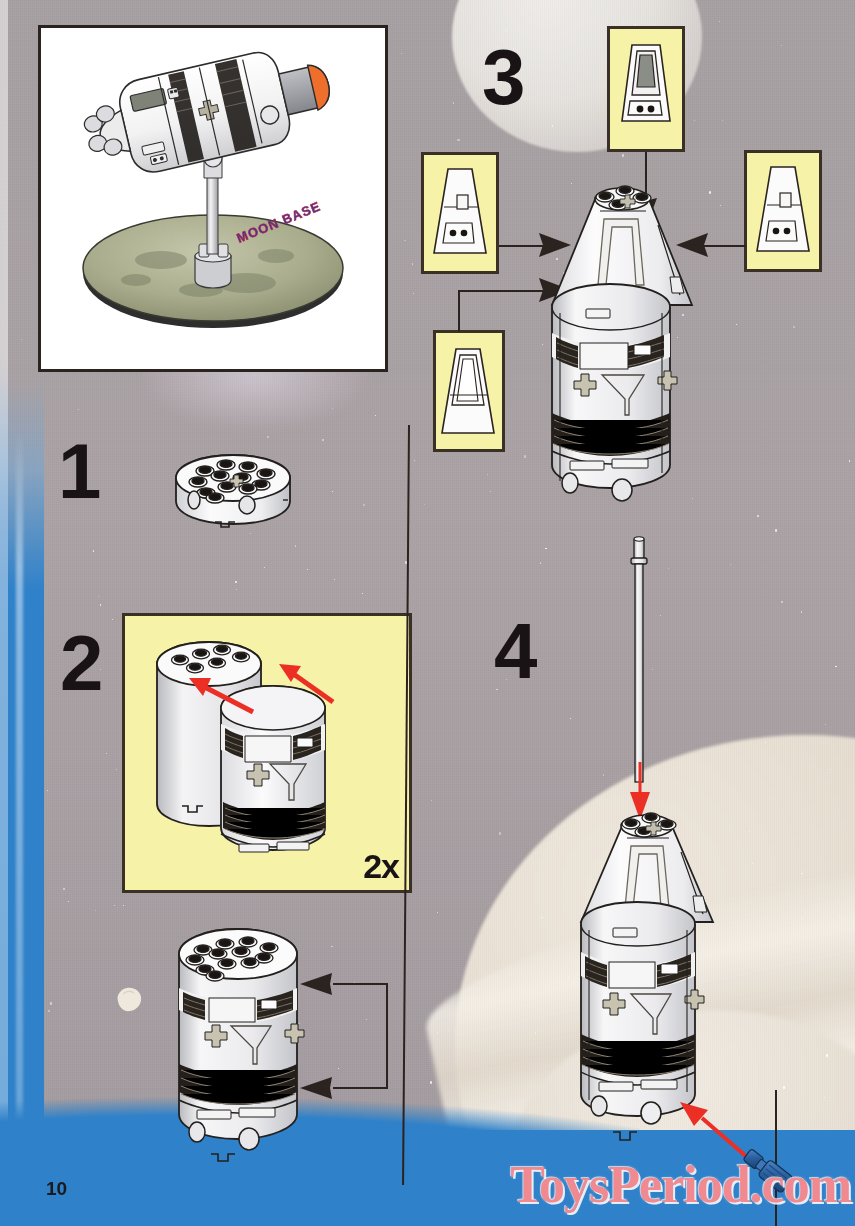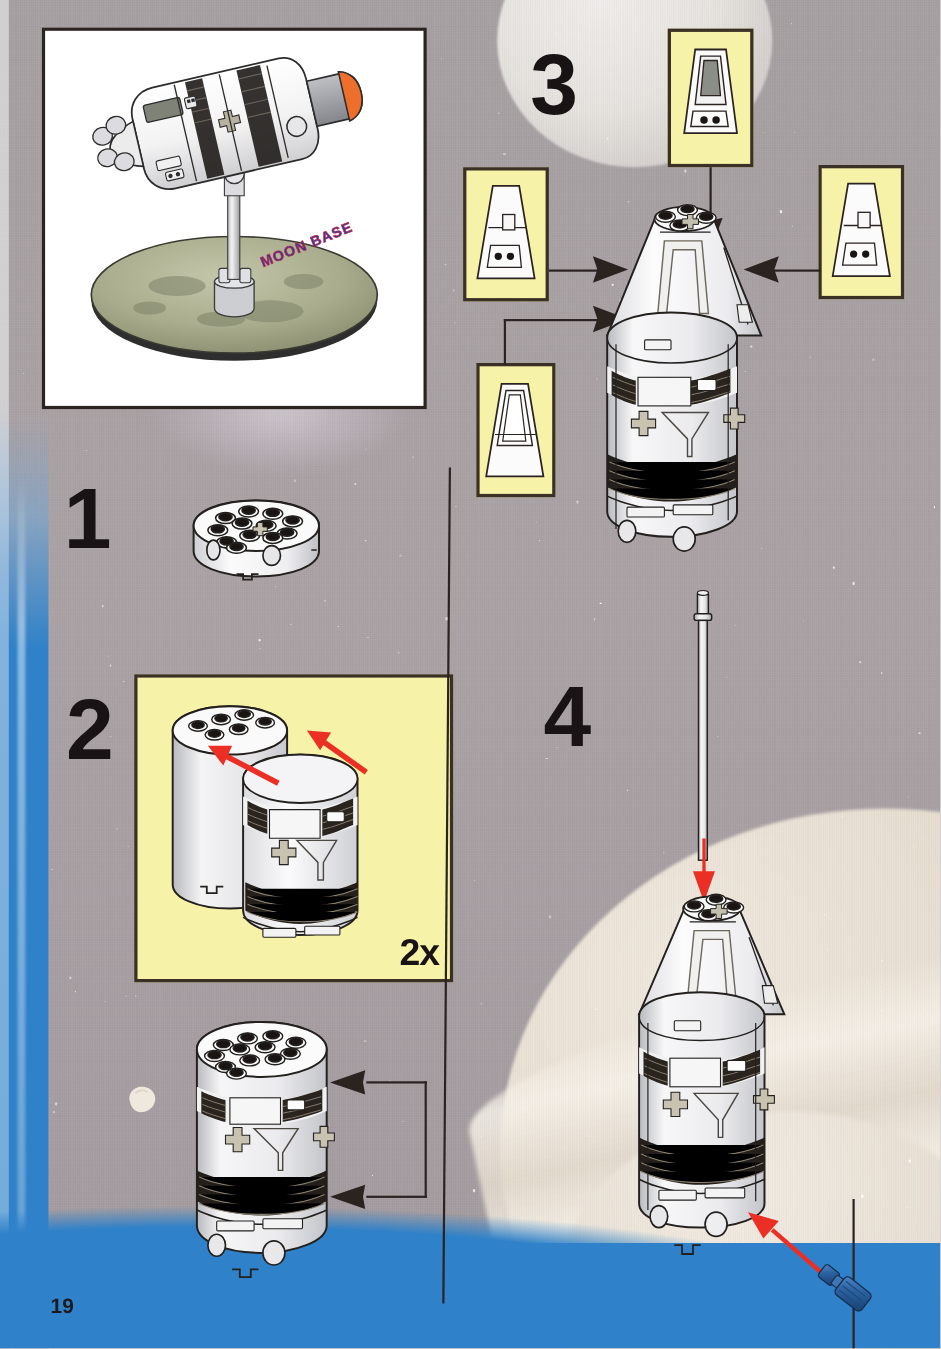--- a/index.html
+++ b/index.html
@@ -994,15 +994,16 @@
       </defs>
       <g transform="rotate(38 35 27)">
         <rect x="6" y="20" width="16" height="14" rx="3" fill="url(#pinG)" stroke="#14304f" stroke-width="1.2"></rect>
         <rect x="20" y="22" width="8" height="10" rx="2" fill="#3d77b8" stroke="#14304f" stroke-width="1"></rect>
         <rect x="27" y="17" width="30" height="20" rx="4" fill="url(#pinG)" stroke="#14304f" stroke-width="1.2"></rect>
         <path d="M30 22h22M30 27h22M30 32h22" stroke="#1d4b7d" stroke-width="1.1"></path>
       </g>
     </svg>
   </div>
 
-  <div id="page-number">19</div>
+  <div id="page-number">10</div>
+  <div id="watermark">ToysPeriod.com</div>
 
 </div>
 
 </body></html>

